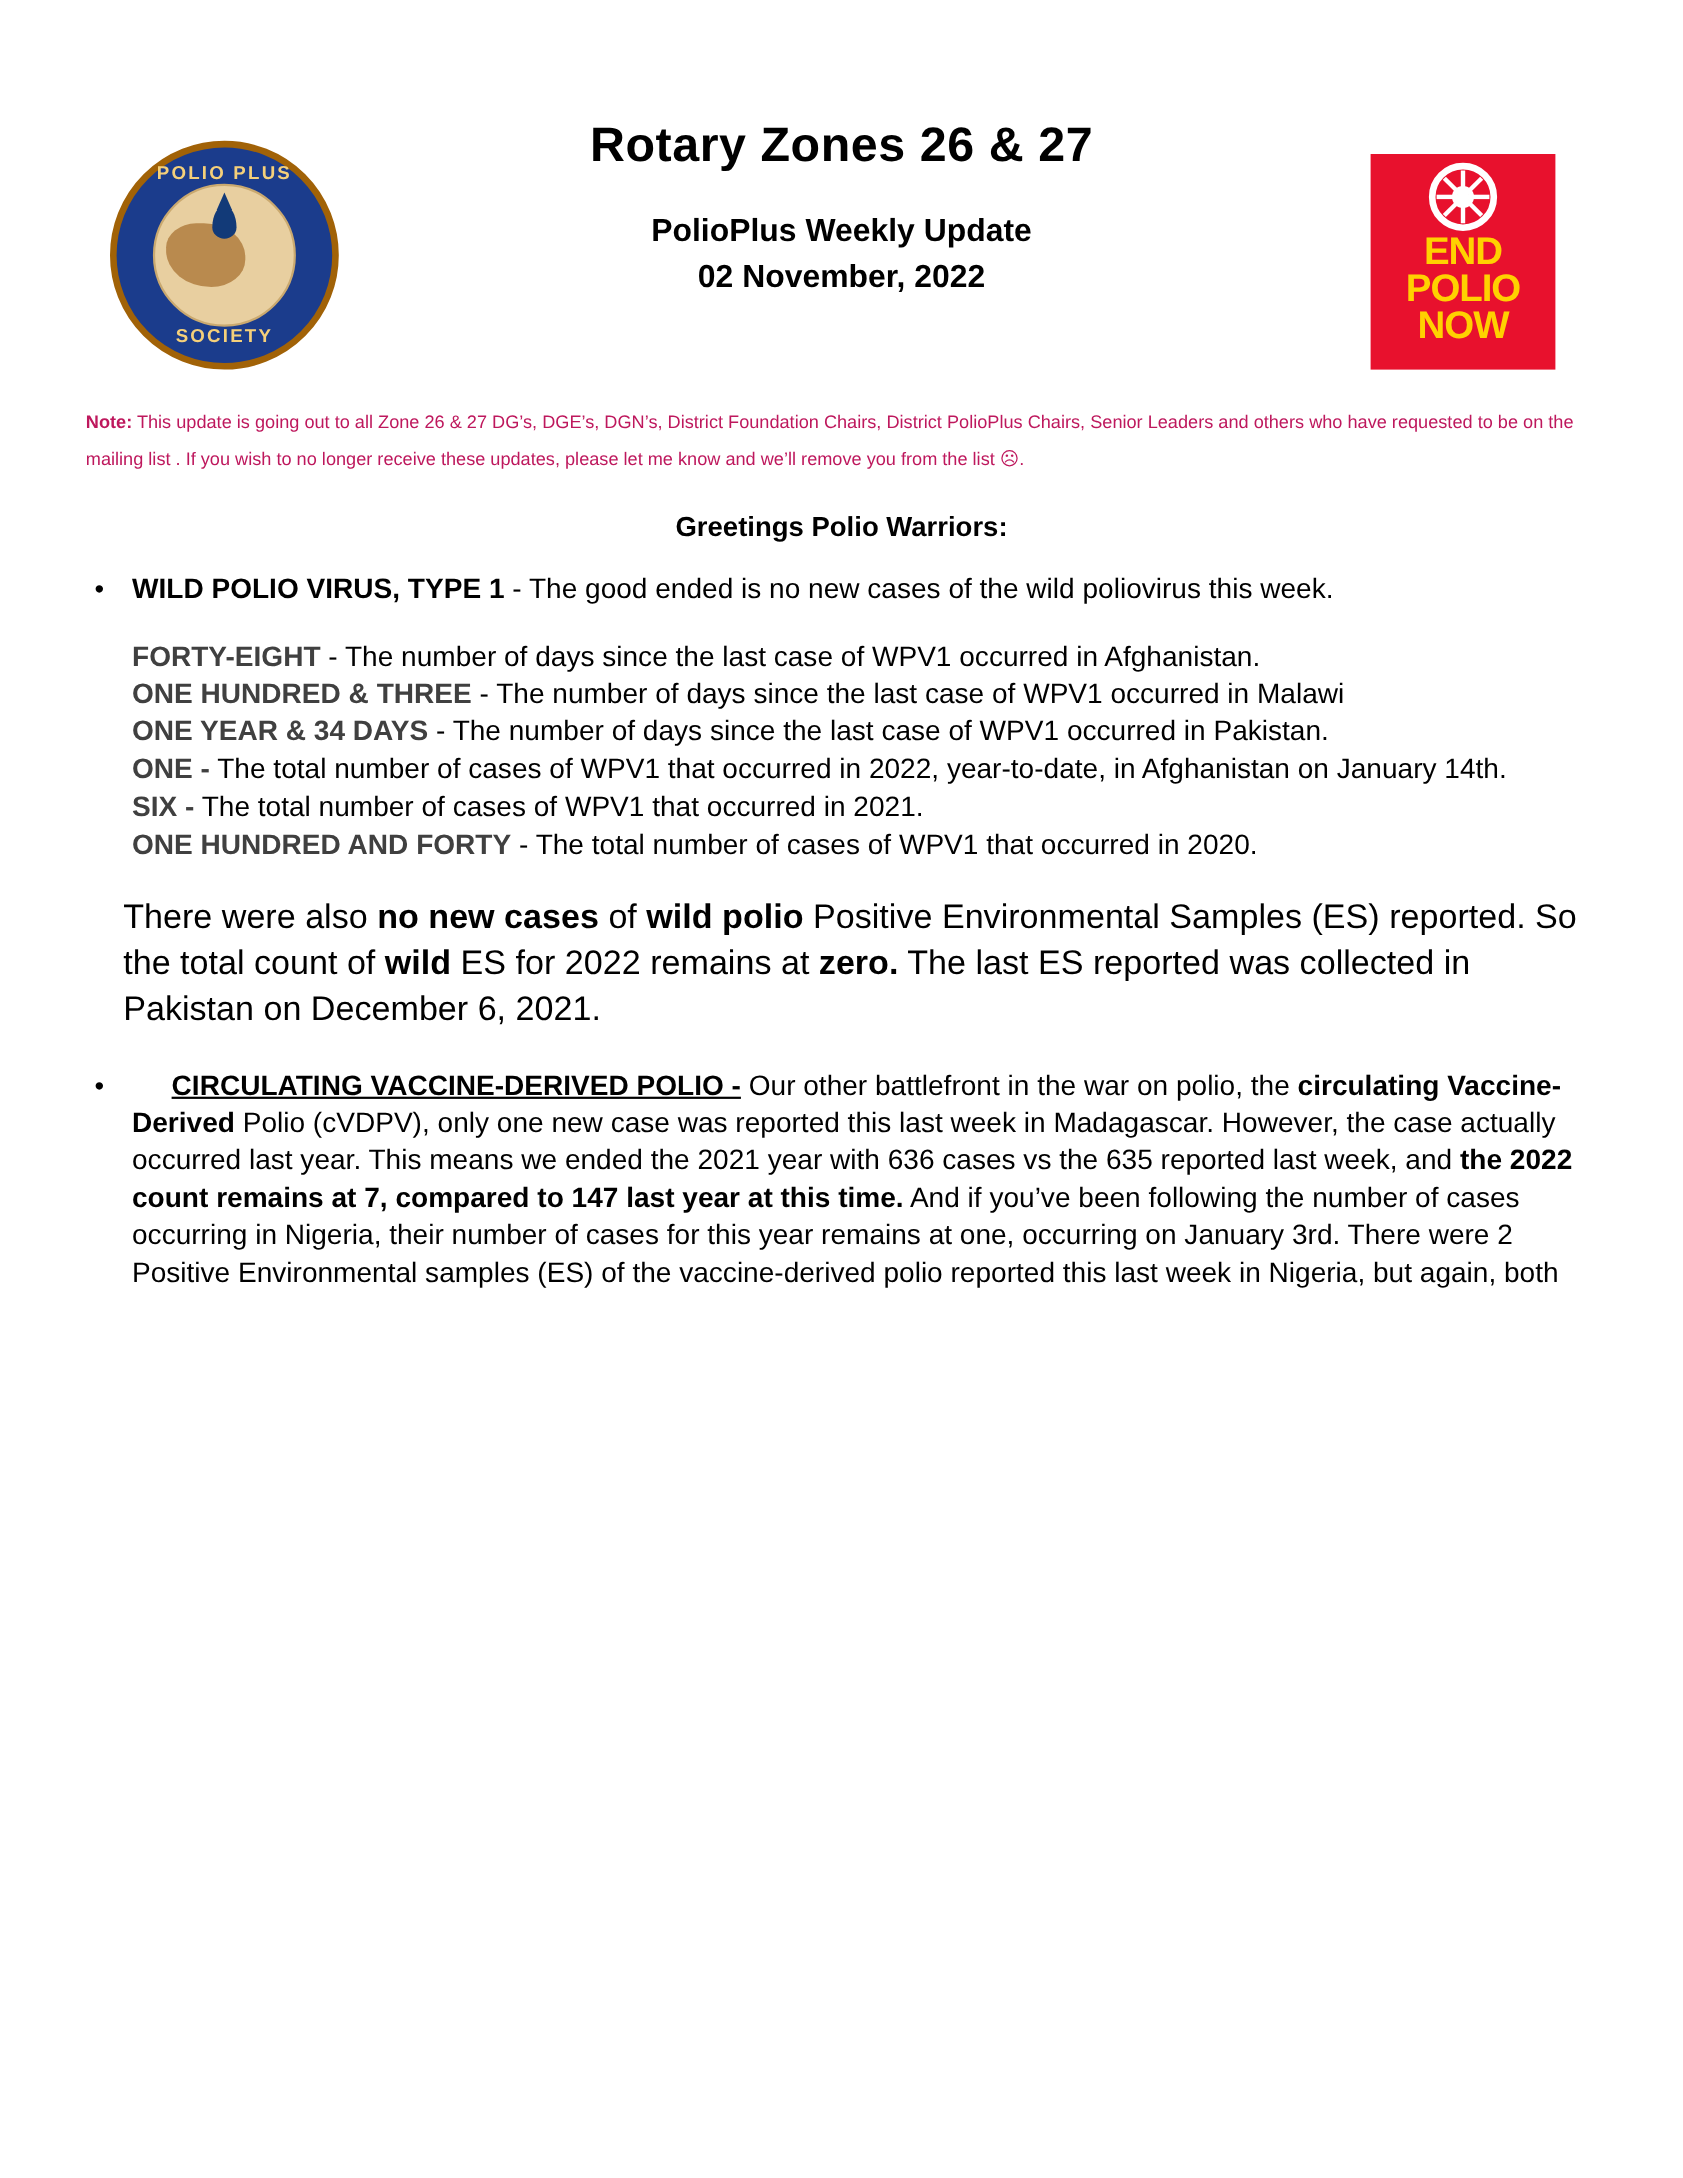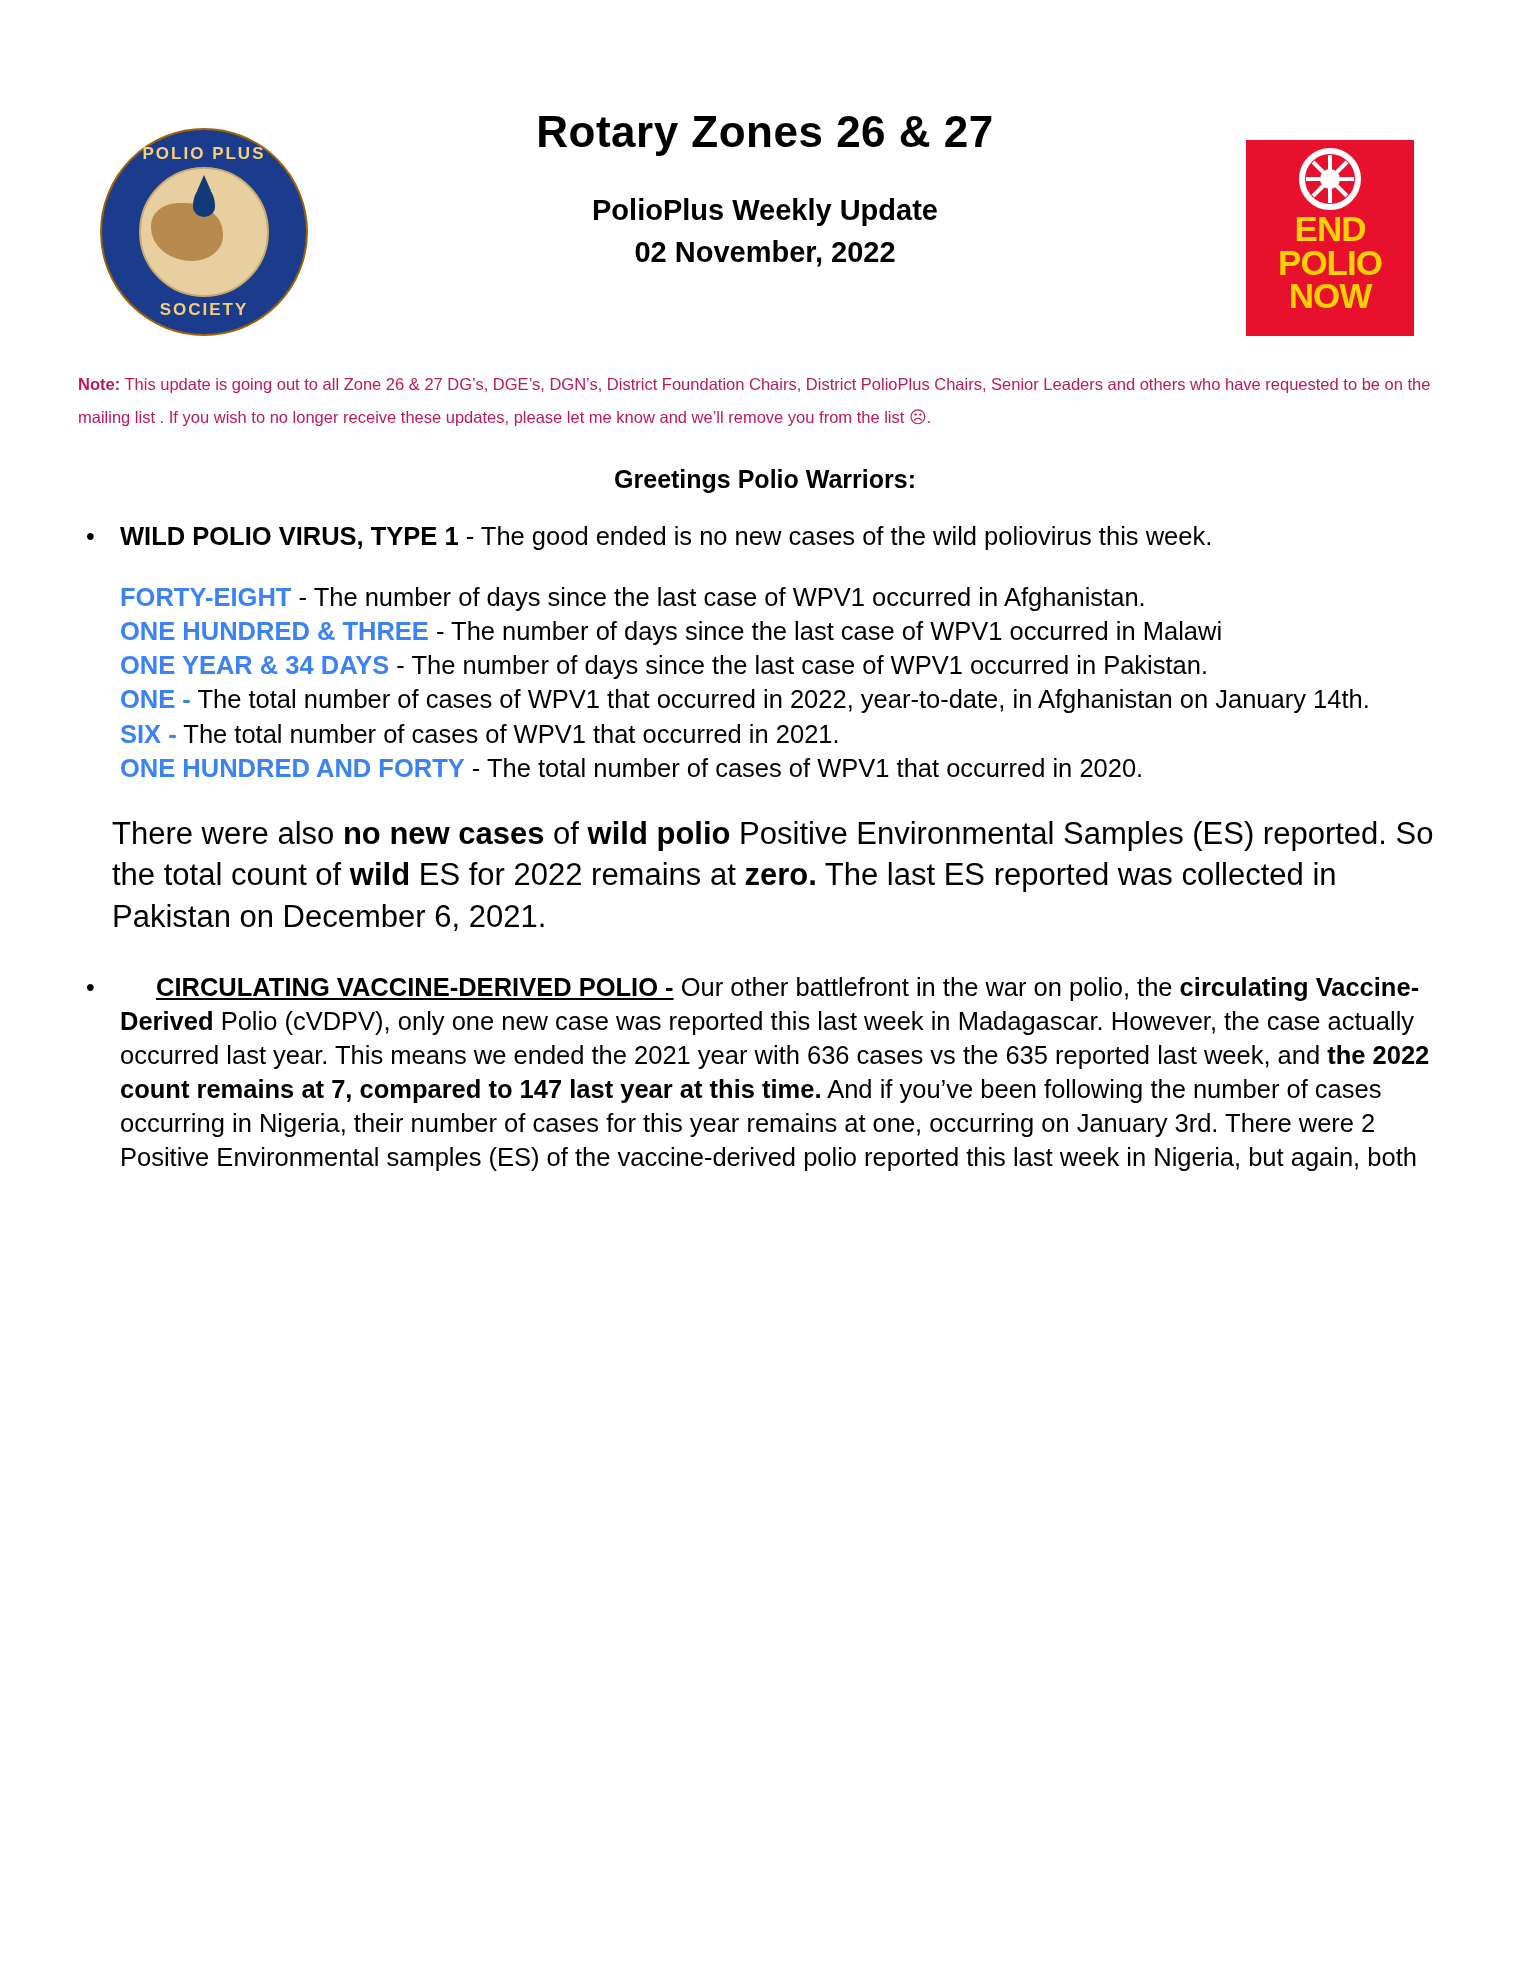--- a/index.html
+++ b/index.html
@@ -29,21 +29,21 @@
     padding-top: 108px;
   }
   .logo-left {
     position: absolute;
     left: 22px;
     top: 128px;
     width: 208px;
     height: 208px;
     border-radius: 50%;
     background: #1b3c8c;
-    border: 2px solid #a16207;
+    border: 6px solid #a16207;
     box-sizing: border-box;
     display: flex;
     align-items: center;
     justify-content: center;
   }
   .logo-left .ring-text {
     position: absolute;
     inset: 0;
     color: #f5d07a;
     font-size: 17px;
@@ -205,21 +205,21 @@
     flex: 0 0 42px;
     font-size: 25px;
     line-height: 1.33;
     text-align: left;
     padding-left: 8px;
     box-sizing: border-box;
   }
   .bullet-body { flex: 1; }
   .b { font-weight: bold; }
   .u { text-decoration: underline; margin-left: 36px; }
-  .red { color: #3b82f6; font-weight: bold; }
+  .red { color: #404040; font-weight: bold; }
 
   .stat-list {
     margin: 26px 0 0 0;
     padding-left: 42px;
     font-size: 25.5px;
     line-height: 1.34;
   }
   .stat-line { margin-bottom: 0px; }
 
   .para {

